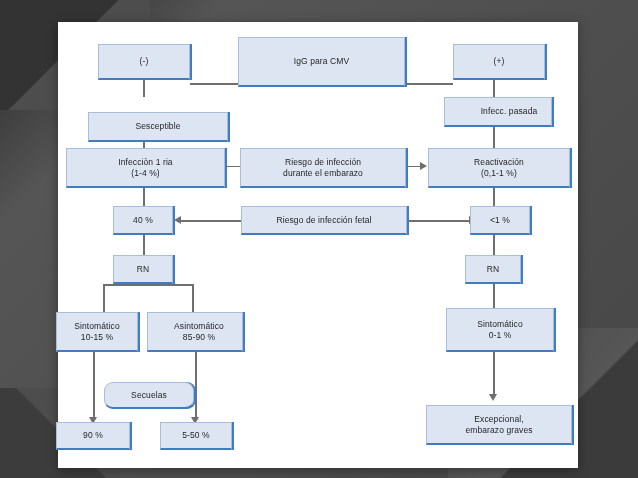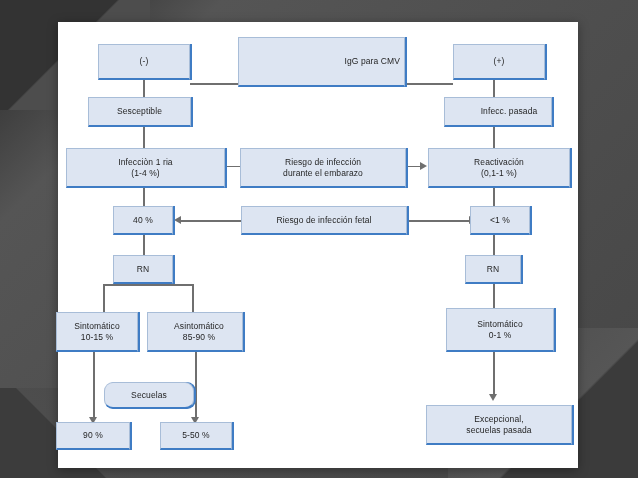--- a/index.html
+++ b/index.html
@@ -164,29 +164,29 @@
 
       <div class="conn v" style="left:435px; top:262px; height:24px;"></div>
 
       <div class="conn v" style="left:435px; top:330px; height:44px;"></div>
       <div class="arrow down" style="left:431px; top:372px;"></div>
 
       <div class="node" style="left:40px; top:22px; width:92px; height:36px;">
         <span class="txt">(-)</span>
       </div>
 
-      <div class="node" style="left:180px; top:15px; width:167px; height:50px;justify-content:flex-end;">
+      <div class="node" style="left:180px; top:15px; width:167px; height:50px;">
         <span class="txt">IgG para CMV</span>
       </div>
 
       <div class="node" style="left:395px; top:22px; width:92px; height:36px;">
         <span class="txt">(+)</span>
       </div>
 
-      <div class="node" style="left:30px; top:75px; width:103px; height:30px;">
+      <div class="node" style="left:30px; top:90px; width:140px; height:30px;">
         <span class="txt">Sesceptible</span>
       </div>
 
       <div class="node" style="left:386px; top:75px; width:108px; height:30px;padding-left:22px;">
         <span class="txt">Infecc. pasada</span>
       </div>
 
       <div class="node" style="left:8px; top:126px; width:159px; height:40px;align-items:center;">
         <span class="txt">Infecciòn 1 ria
 (1-4 %)</span>
@@ -244,18 +244,18 @@
       <div class="node" style="left:-2px; top:400px; width:74px; height:28px;">
         <span class="txt">90 %</span>
       </div>
 
       <div class="node" style="left:102px; top:400px; width:72px; height:28px;">
         <span class="txt">5-50 %</span>
       </div>
 
       <div class="node" style="left:368px; top:383px; width:146px; height:40px;">
         <span class="txt">Excepcional,
-secuelas pasada</span>
+embarazo graves</span>
       </div>
 
     </div>
   </div>
 </div>
 
 </body></html>

